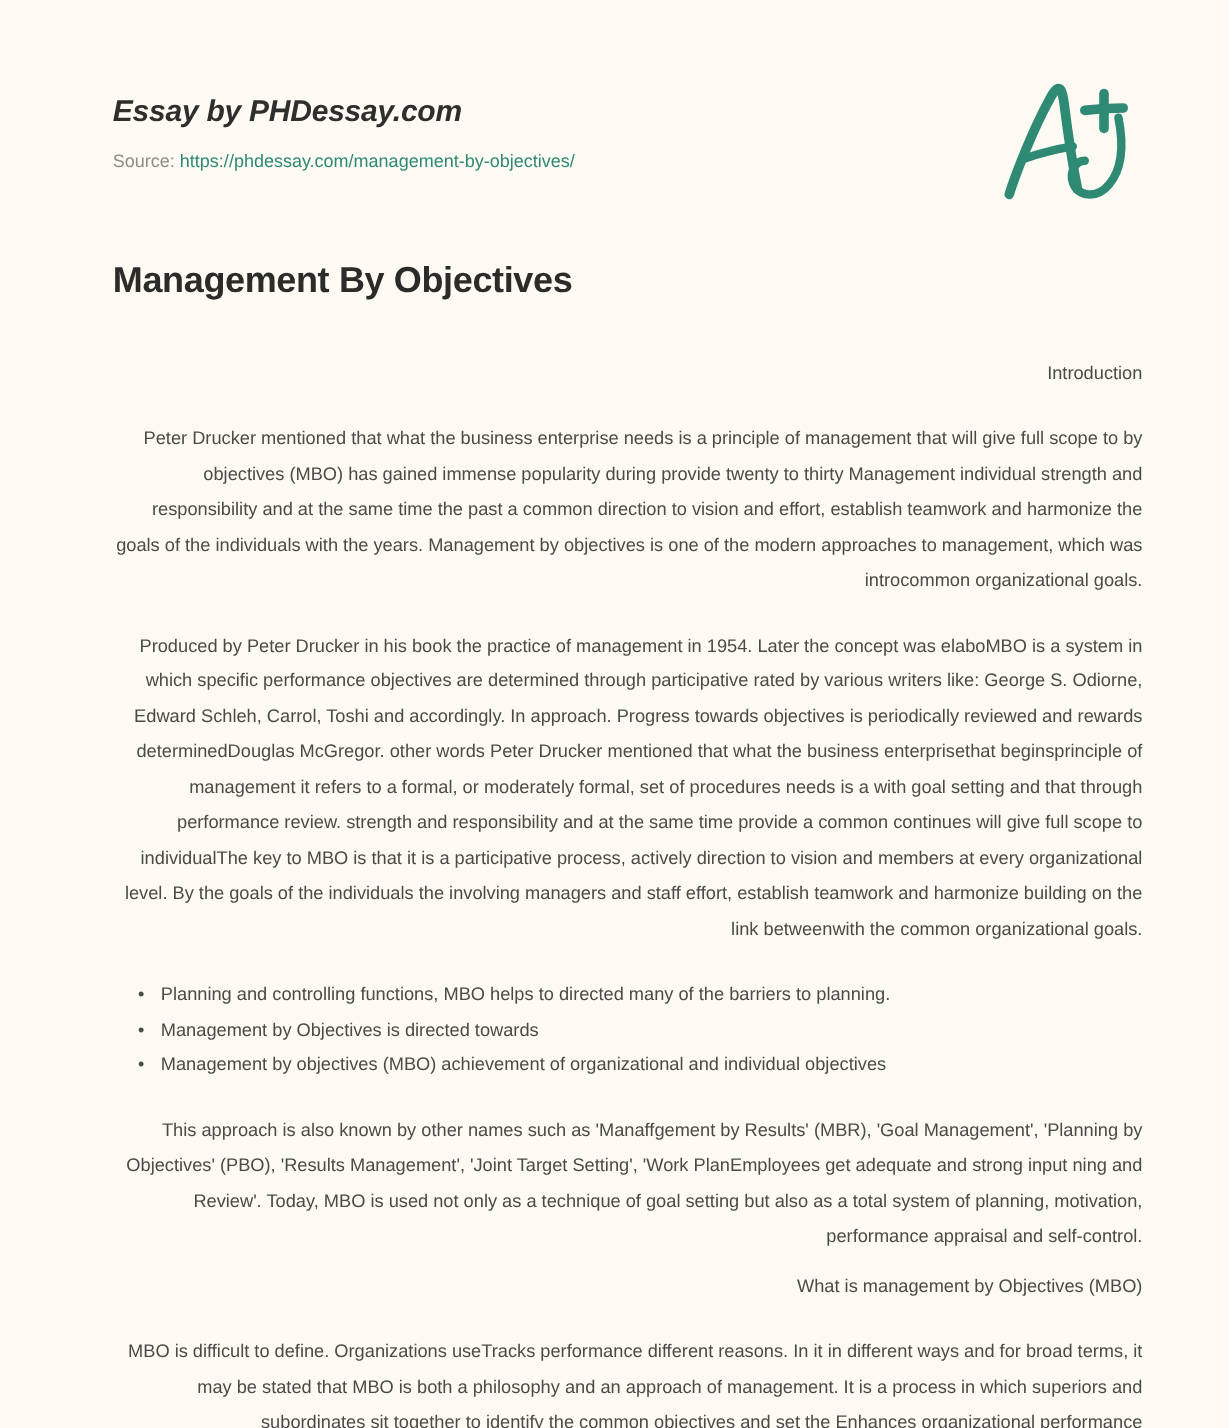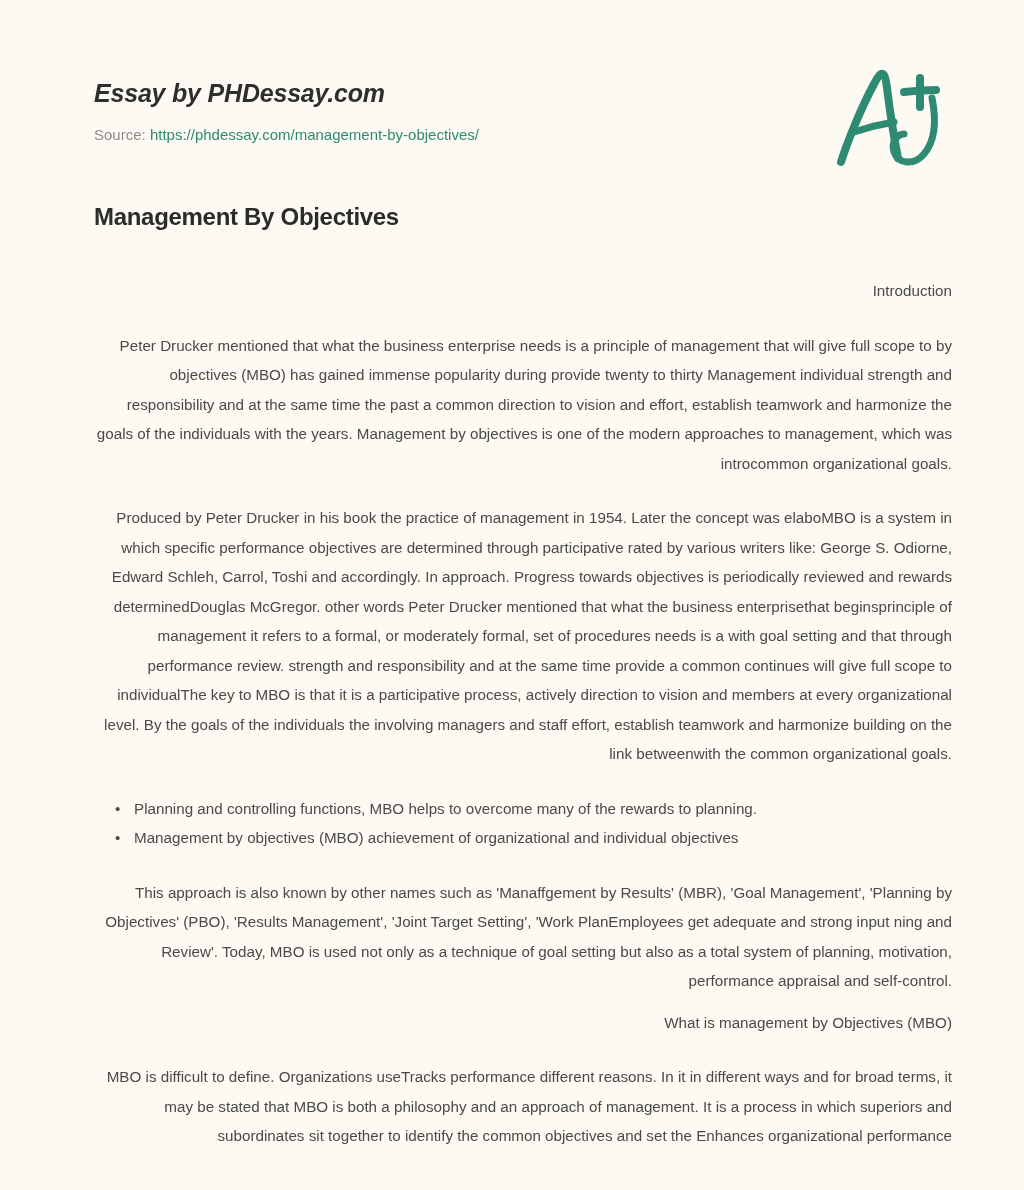--- a/index.html
+++ b/index.html
@@ -64,25 +64,25 @@
     width: 120px;
     height: 110px;
   }
   .logo svg { display: block; width: 120px; height: 110px; }
 
   
   .article {
     padding: 0 72px 0 94px;
   }
   .article-title {
-    font-size: 24px;
+    font-size: 30px;
     font-weight: bold;
     color: #2b2b29;
     letter-spacing: -0.3px;
-    margin: 12px 0 0 0;
+    margin: 25px 0 0 0;
     line-height: 1.25;
   }
 
   .body-block {
     margin-top: 44px;
   }
   .para {
     font-size: 15.2px;
     line-height: 29.5px;
     color: #4a4a46;
@@ -149,21 +149,22 @@
 
     <div class="body-block">
 
       <p class="para lead">Introduction</p>
 
       <p class="para">Peter Drucker mentioned that what the business enterprise needs is a principle of management that will give full scope to by objectives (MBO) has gained immense popularity during provide twenty to thirty Management individual strength and responsibility and at the same time the past a common direction to vision and effort, establish teamwork and harmonize the goals of the individuals with the years. Management by objectives is one of the modern approaches to management, which was introcommon organizational goals.</p>
 
       <p class="para">Produced by Peter Drucker in his book the practice of management in 1954. Later the concept was elaboMBO is a system in which specific performance objectives are determined through participative rated by various writers like: George S. Odiorne, Edward Schleh, Carrol, Toshi and accordingly. In approach. Progress towards objectives is periodically reviewed and rewards determinedDouglas McGregor. other words Peter Drucker mentioned that what the business enterprisethat beginsprinciple of management it refers to a formal, or moderately formal, set of procedures needs is a with goal setting and that through performance review. strength and responsibility and at the same time provide a common continues will give full scope to individualThe key to MBO is that it is a participative process, actively direction to vision and members at every organizational level. By the goals of the individuals the involving managers and staff effort, establish teamwork and harmonize building on the link betweenwith the common organizational goals.</p>
 
       <ul class="bullets">
-        <li>Planning and controlling functions, MBO helps to overcome many of the rewards to planning.</li>
+        <li>Planning and controlling functions, MBO helps to directed many of the barriers to planning.</li>
+        <li>Management by Objectives is directed towards</li>
         <li>Management by objectives (MBO) achievement of organizational and individual objectives</li>
       </ul>
 
       <p class="para tight">This approach is also known by other names such as 'Manaffgement by Results' (MBR), 'Goal Management', 'Planning by Objectives' (PBO), 'Results Management', 'Joint Target Setting', 'Work PlanEmployees get adequate and strong input ning and Review'. Today, MBO is used not only as a technique of goal setting but also as a total system of planning, motivation, performance appraisal and self-control.</p>
 
 
       <p class="para">What is management by Objectives (MBO)</p>
 
       <p class="para">MBO is difficult to define. Organizations useTracks performance different reasons. In it in different ways and for broad terms, it may be stated that MBO is both a philosophy and an approach of management. It is a process in which superiors and subordinates sit together to identify the common objectives and set the Enhances organizational performance</p>
 

